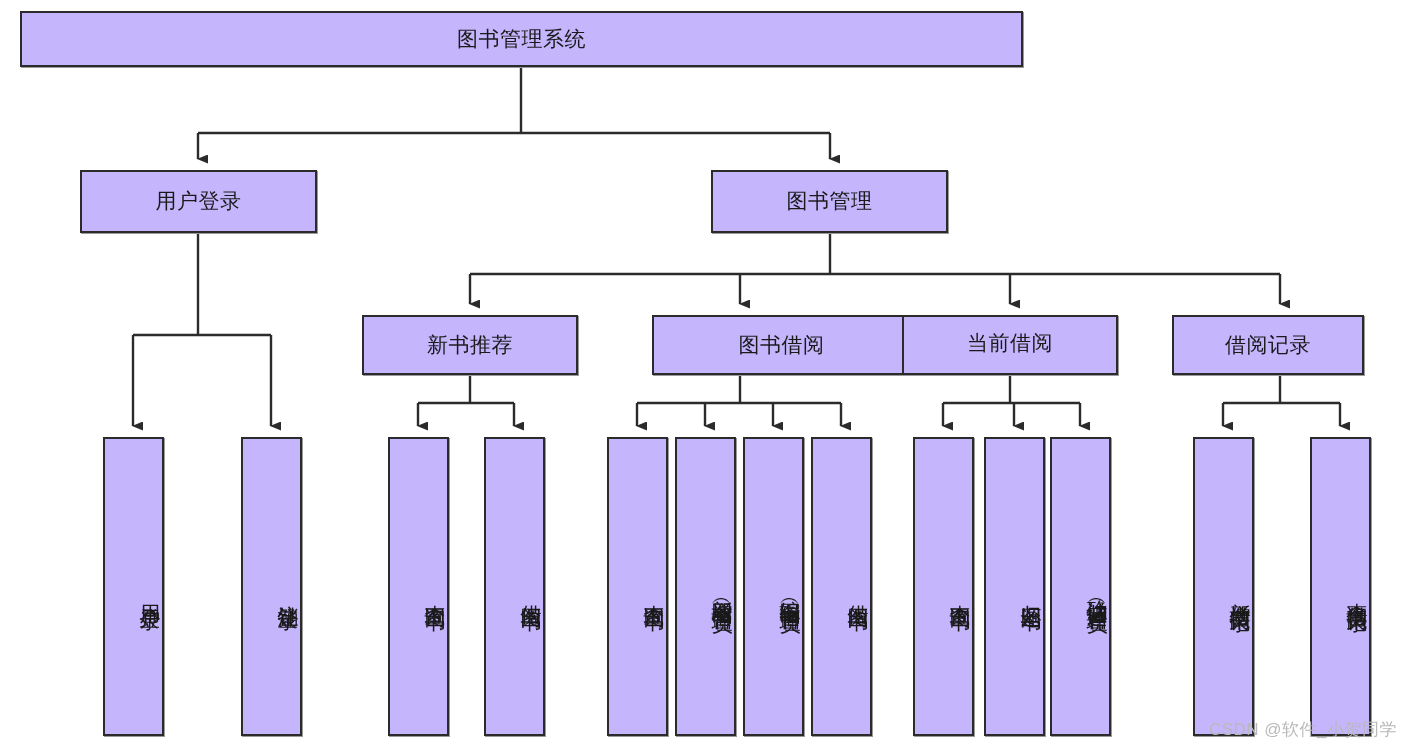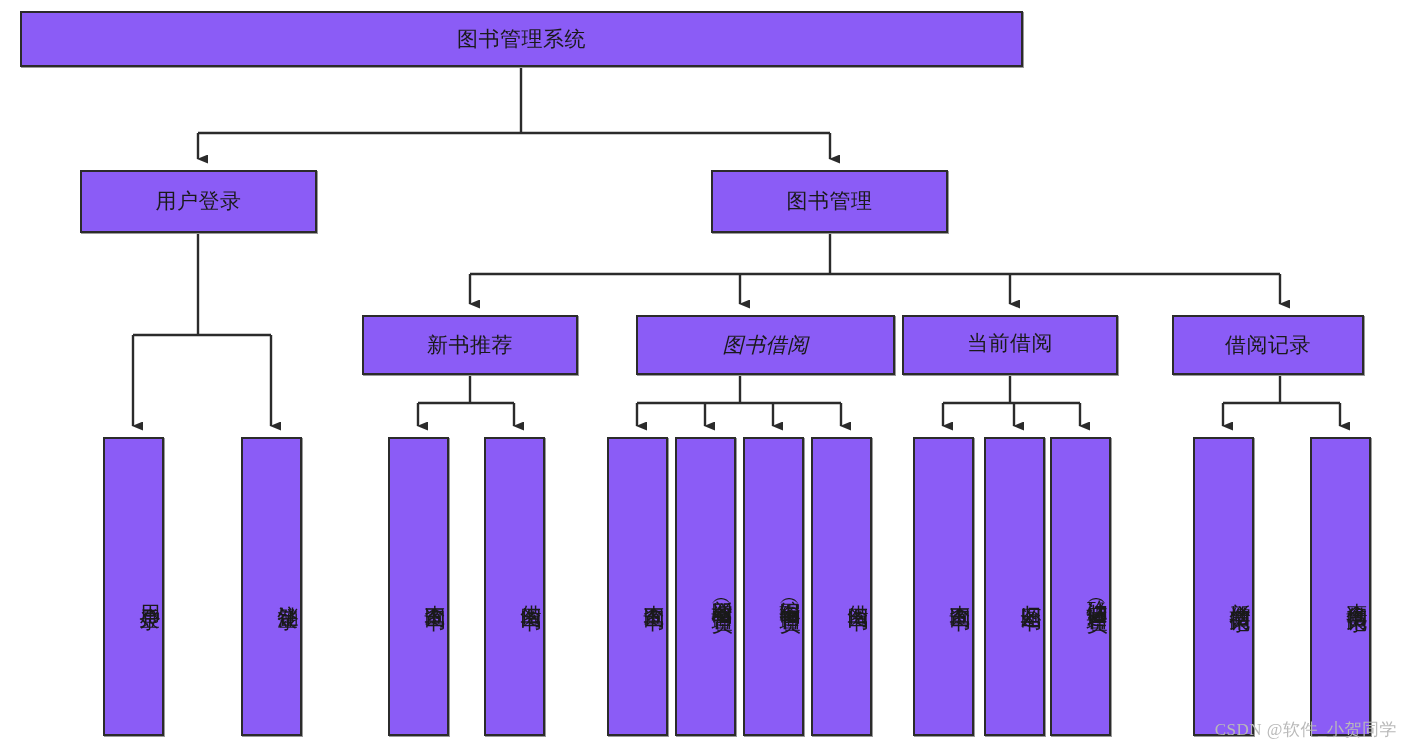--- a/index.html
+++ b/index.html
@@ -22,21 +22,21 @@
     position: absolute;
     left: 0;
     top: 0;
     width: 1405px;
     height: 747px;
     pointer-events: none;
   }
   .node {
     position: absolute;
     box-sizing: border-box;
-    background: #8b5cf6;
+    background: #c4b5fd;
     border: 2px solid #2b2b2b;
     box-shadow: 1px 1px 0 0 #9a9a9a;
     display: flex;
     align-items: center;
     justify-content: center;
     color: #1a1a1a;
     line-height: 1.18;
   }
   .node.horiz {
     font-size: 21px;
@@ -59,21 +59,21 @@
     display: block;
   }
   .watermark {
     position: absolute;
     right: 8px;
     bottom: 6px;
     font-size: 17px;
     color: #b9b9b9;
     letter-spacing: 0.5px;
     white-space: nowrap;
-    font-family: Liberation Serif, serif;
+    font-family: Liberation Sans, sans-serif;
   }
 </style>
 </head>
 <body>
 
 <div id="diagram-root">
 
   <svg id="wires" viewBox="0 0 1405 747" width="1405" height="747" aria-hidden="true">
     <defs>
       <marker id="arrowhead" markerWidth="9" markerHeight="11" refX="4.5" refY="10" orient="auto" markerUnits="userSpaceOnUse">
@@ -131,21 +131,21 @@
   <div class="node horiz" style="left: 80px; top: 170px; width: 237px; height: 63px;">
     <span class="nodelabel">用户登录</span>
   </div>
   <div class="node horiz" style="left: 711px; top: 170px; width: 237px; height: 63px; justify-content: center;">
     <span class="nodelabel">图书管理</span>
   </div>
 
   <div class="node horiz" style="left: 362px; top: 315px; width: 216px; height: 60px;">
     <span class="nodelabel">新书推荐</span>
   </div>
-  <div class="node horiz" style="left: 636px; top: 315px; width: 259px; height: 60px; font-style: italic;">
+  <div class="node horiz" style="left: 652px; top: 315px; width: 259px; height: 60px;">
     <span class="nodelabel">图书借阅</span>
   </div>
   <div class="node horiz" style="left: 902px; top: 315px; width: 216px; height: 60px; font-family: Liberation Mono, monospace;">
     <span class="nodelabel">当前借阅</span>
   </div>
   <div class="node horiz" style="left: 1172px; top: 315px; width: 192px; height: 60px;">
     <span class="nodelabel">借阅记录</span>
   </div>
 
   <div class="node vert" style="left: 103px; top: 437px; width: 61px; height: 299px;">

